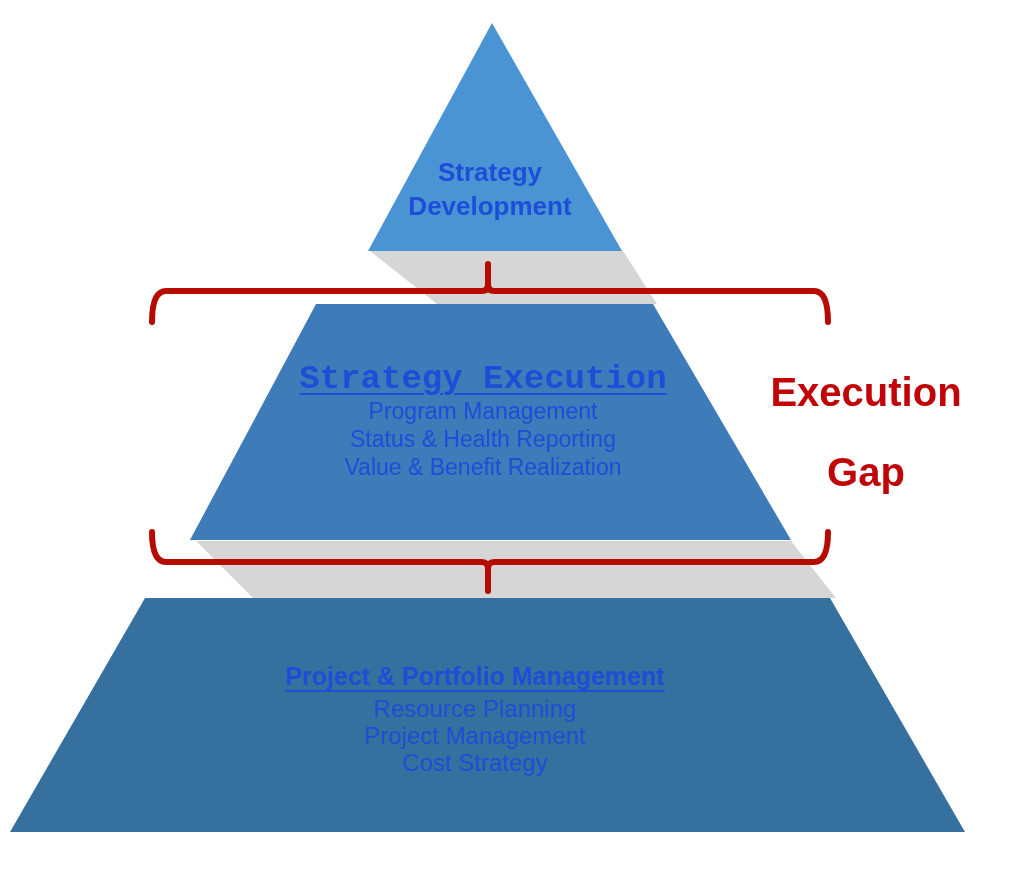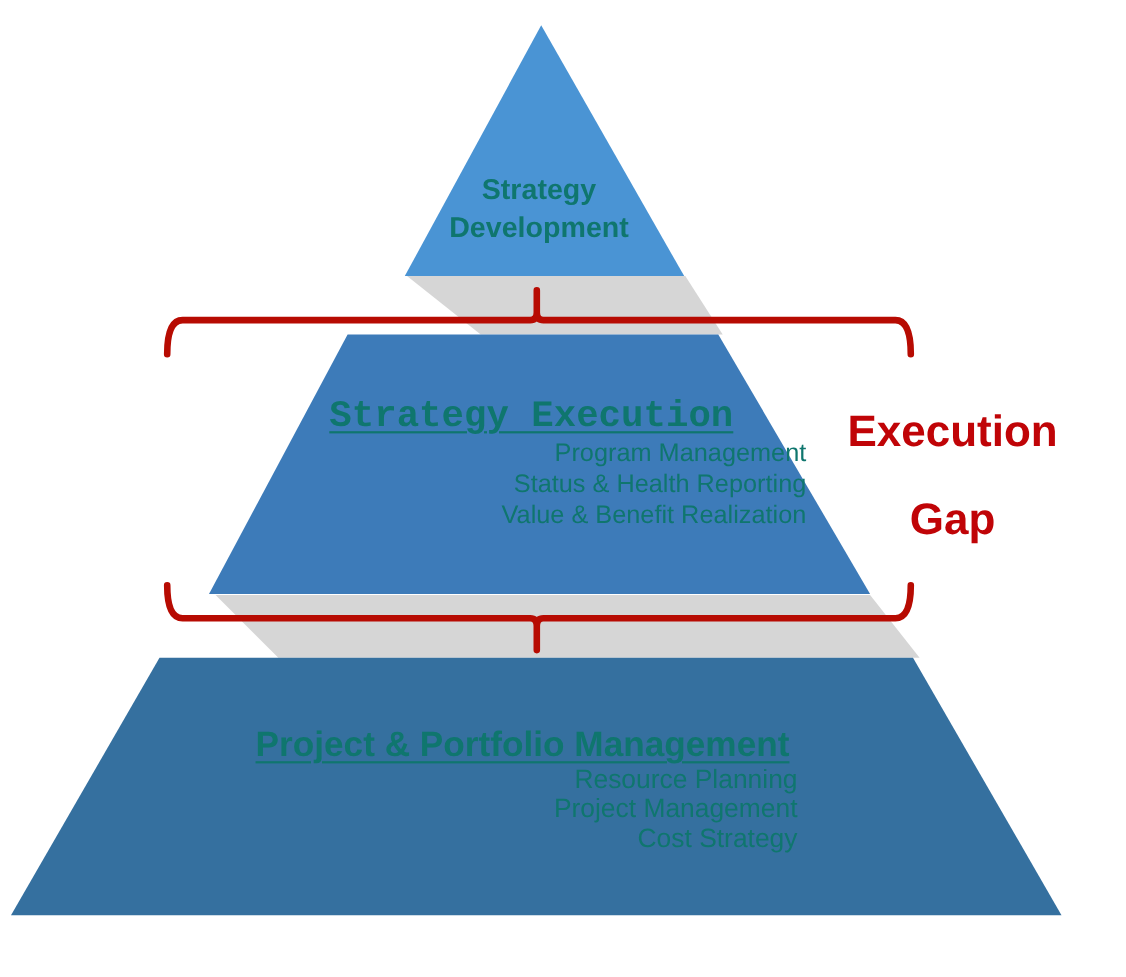--- a/index.html
+++ b/index.html
@@ -7,40 +7,40 @@
     position:relative;
     width:1024px;height:888px;
     background:#ffffff;
     font-family:"Liberation Sans", sans-serif;
     overflow:hidden;
   }
   .stage svg{position:absolute;left:0;top:0;}
   .label{
     position:absolute;
     text-align:center;
-    color:#0f766e;
+    color:#1d4ed8;
     -webkit-font-smoothing:antialiased;
   }
   .tier1-label{
     left:390px;top:155px;width:200px;
     font-size:26px;line-height:34px;font-weight:600;
     white-space:pre-line;
   }
   .tier2-label{left:233px;top:361px;width:500px;}
   .tier3-label{left:225px;top:657px;width:500px;}
   .tier-heading{
     display:block;
     font-weight:700;
     text-decoration:underline;
     text-decoration-thickness:2px;
     text-underline-offset:5px;
   }
   .tier2-label .tier-heading{font-size:34px;line-height:36px;font-family:Liberation Mono, monospace;}
-  .tier3-label .tier-heading{font-size:32px;line-height:38px;}
-  .tier-item{display:block;text-align:right;}
+  .tier3-label .tier-heading{font-size:25px;line-height:38px;}
+  .tier-item{display:block;}
   .tier2-label .tier-item{font-size:23px;line-height:28px;}
   .tier3-label .tier-item{font-size:24px;line-height:27px;}
   .gap-label{
     left:716px;top:352px;width:300px;
     color:#c00407;
     font-size:40px;line-height:80px;font-weight:700;
   }
   .gap-line{display:block;}
 </style>
 </head>

